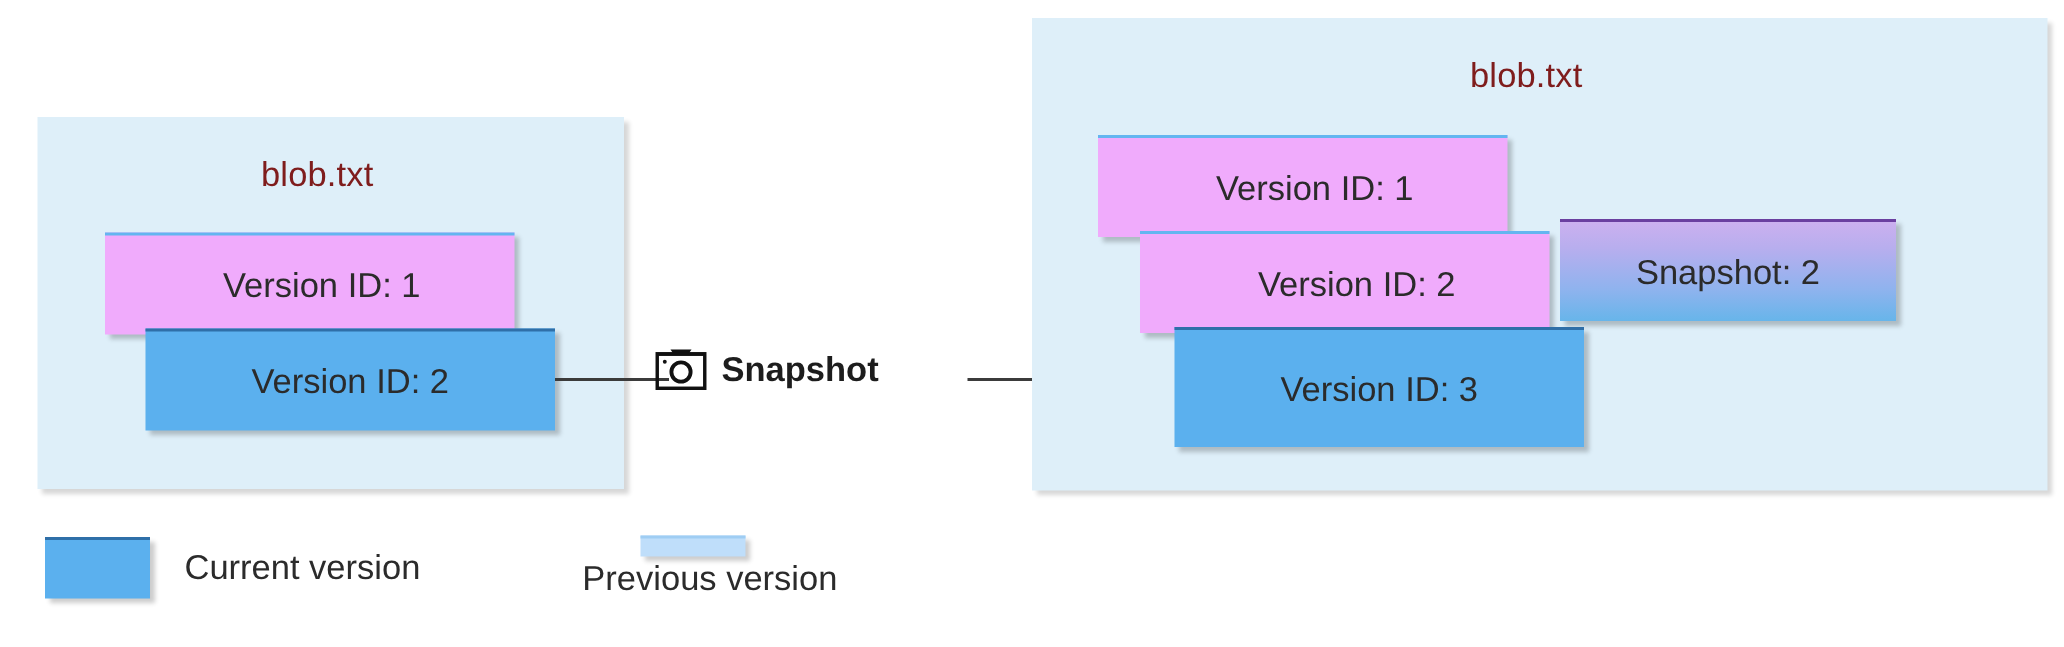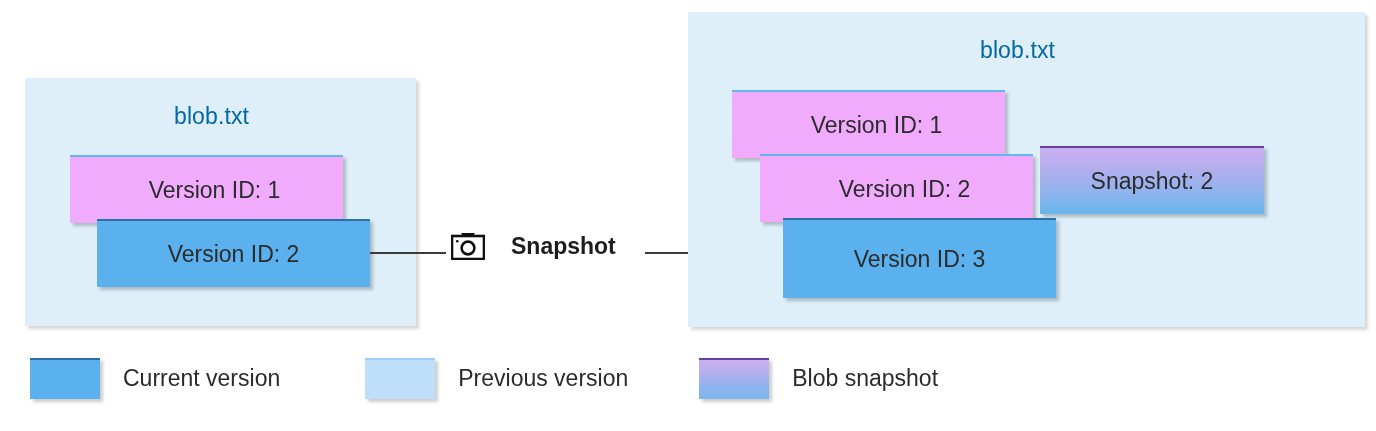--- a/index.html
+++ b/index.html
@@ -25,21 +25,21 @@
   #panel-left  { left: 25px;  top: 78px; width: 391px;  height: 248px; }
   #panel-right { left: 688px; top: 12px; width: 677px;  height: 315px; }
 
   .panel-title {
     position: absolute;
     left: 0;
     right: 18px;
     text-align: center;
     font-size: 23px;
     line-height: 28px;
-    color: #0369a1;
+    color: #7f1d1d;
     letter-spacing: 0.1px;
   }
   #panel-left .panel-title  { top: 24px; }
   #panel-right .panel-title { top: 24px; }
 
   
   .card {
     position: absolute;
     display: flex;
     align-items: center;
@@ -79,25 +79,25 @@
   #connector-left-line {
     position: absolute;
     left: 370px;
     top: 252px;
     width: 76px;
     height: 2px;
     background: #3b3b3b;
   }
   #snapshot-marker {
     position: absolute;
-    left: 451px;
+    left: 437px;
     top: 232px;
     display: flex;
     align-items: flex-end;
-    gap: 26px;
+    gap: 10px;
   }
   #snapshot-marker .marker-text {
     font-size: 23px;
     font-weight: bold;
     color: #1d1d1d;
     line-height: 28px;
   }
   .camera-icon { display: block; }
 
   #connector-right-line {
@@ -152,21 +152,21 @@
     border-top: 2px solid #6a3fa0;
   }
   .legend-label {
     font-size: 23px;
     line-height: 28px;
     color: #2b2b2b;
     margin-left: 23px;
     white-space: nowrap;
   }
   #legend-item-current  { margin-right: 0; }
-  #legend-item-previous { margin-left: 85px; }
+  #legend-item-previous { margin-left: 85px; flex-direction: column; }
   #legend-item-snapshot { margin-left: 71px; }
 </style>
 </head>
 <body>
 
 <div class="panel" id="panel-left">
   <div class="panel-title">blob.txt</div>
 
   <div class="card prev" id="left-v1">
     <span class="card-label">Version ID: 1</span>
@@ -219,18 +219,14 @@
   <div class="legend-item" id="legend-item-current">
     <span class="legend-swatch current"></span>
     <span class="legend-label">Current version</span>
   </div>
 
   <div class="legend-item" id="legend-item-previous">
     <span class="legend-swatch prev"></span>
     <span class="legend-label">Previous version</span>
   </div>
 
-  <div class="legend-item" id="legend-item-snapshot">
-    <span class="legend-swatch snapshot"></span>
-    <span class="legend-label">Blob snapshot</span>
-  </div>
 
 </div>
 
 </body></html>

